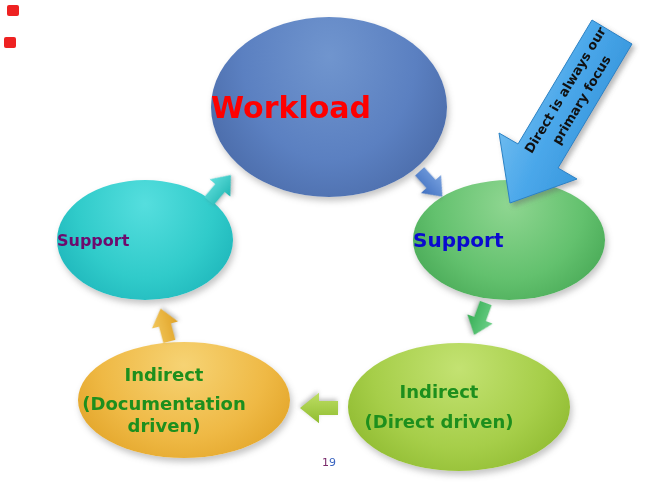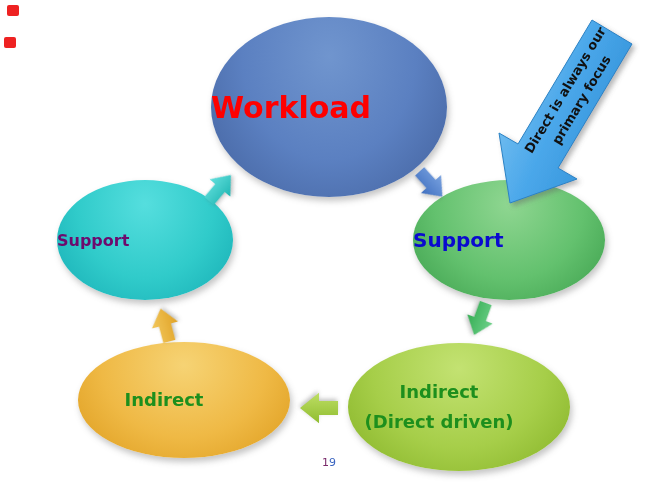--- a/index.html
+++ b/index.html
@@ -106,20 +106,21 @@
   <div class="node node-student">
     <div class="label-lines label-wrap-student">
       <div>Indirect</div>
       <div class="label-line2">(Direct driven)</div>
     </div>
   </div>
 
   <div class="node node-documentation">
     <div class="label-lines label-wrap-doc">
       <div>Indirect</div>
+      <div class="label-line2">(Documentation driven)</div>
     </div>
   </div>
 
   <div class="carrow-wrap carrow-support-workload">
       <div class="carrow"></div>
     </div>
   <div class="carrow-wrap carrow-workload-direct">
       <div class="carrow"></div>
     </div>
   <div class="carrow-wrap carrow-direct-student">

